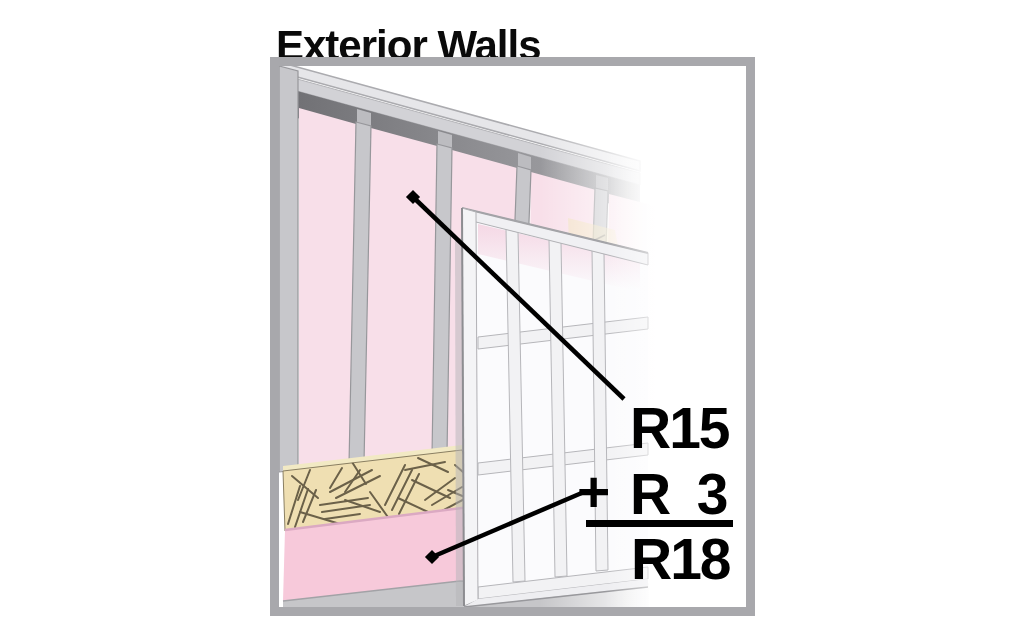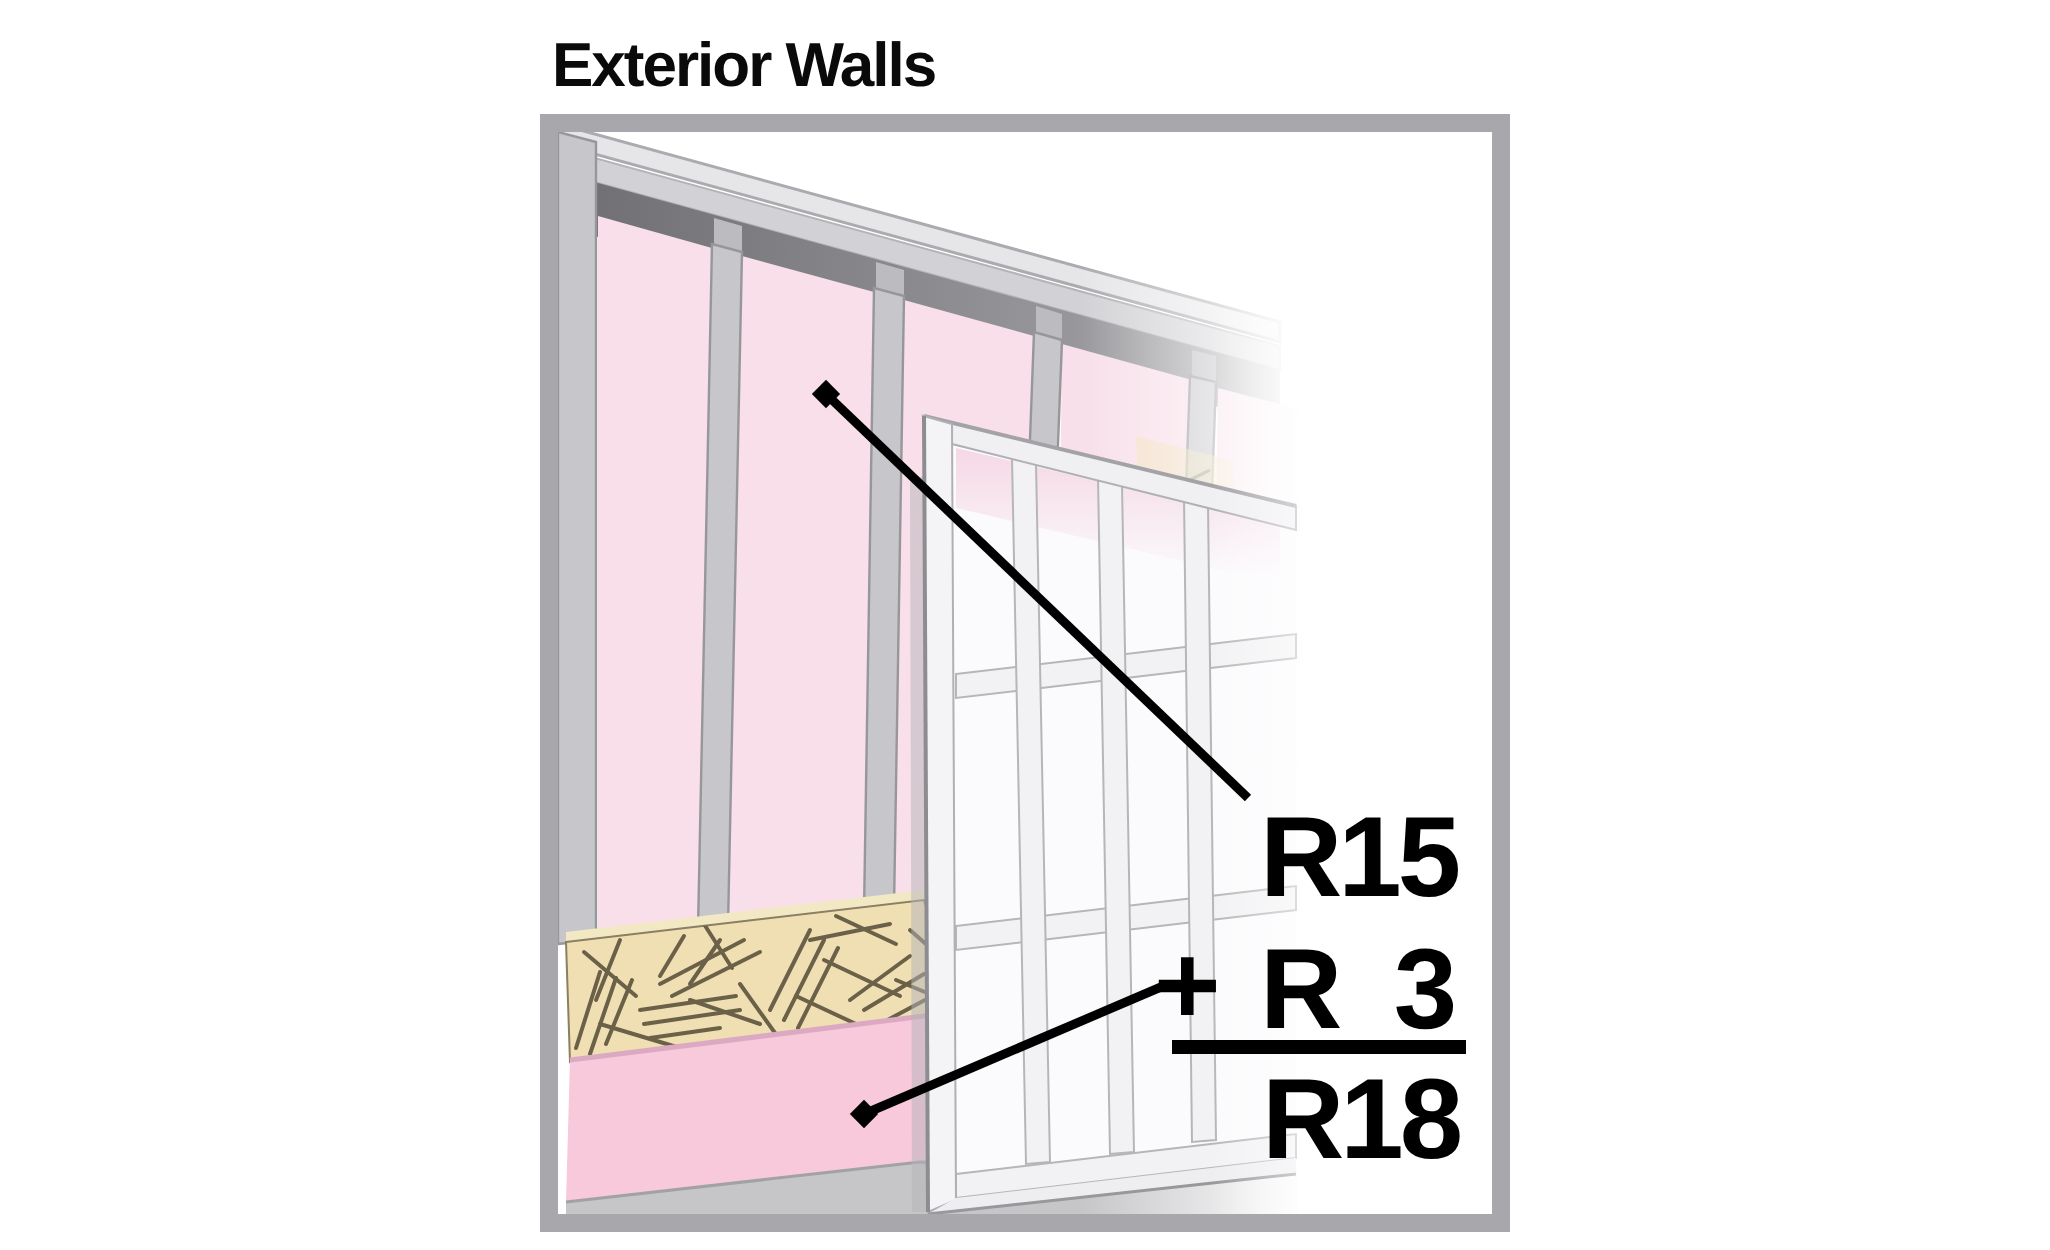--- a/index.html
+++ b/index.html
@@ -1,21 +1,21 @@
 <!DOCTYPE html>
 <html><head>
 <meta charset="utf-8">
 <style>
   html,body{margin:0;padding:0;background:#fff;}
   body{font-family:"Liberation Sans", sans-serif;}
   #stage{position:relative;width:1025px;height:625px;background:#fff;overflow:hidden;}
   #stage svg{position:absolute;left:0;top:0;}
   .title{
     position:absolute;left:276px;top:-6px;
-    font-size:31px;font-weight:bold;color:#0a0a0a;letter-spacing:-1px;
+    font-size:42px;font-weight:bold;color:#0a0a0a;letter-spacing:-1px;
     white-space:nowrap;
   }
   .rtext{font-weight:bold;letter-spacing:-2px;}
 </style>
 </head>
 <body>
 
 <div id="stage">
 
   <h1 class="title">Exterior Walls</h1>

